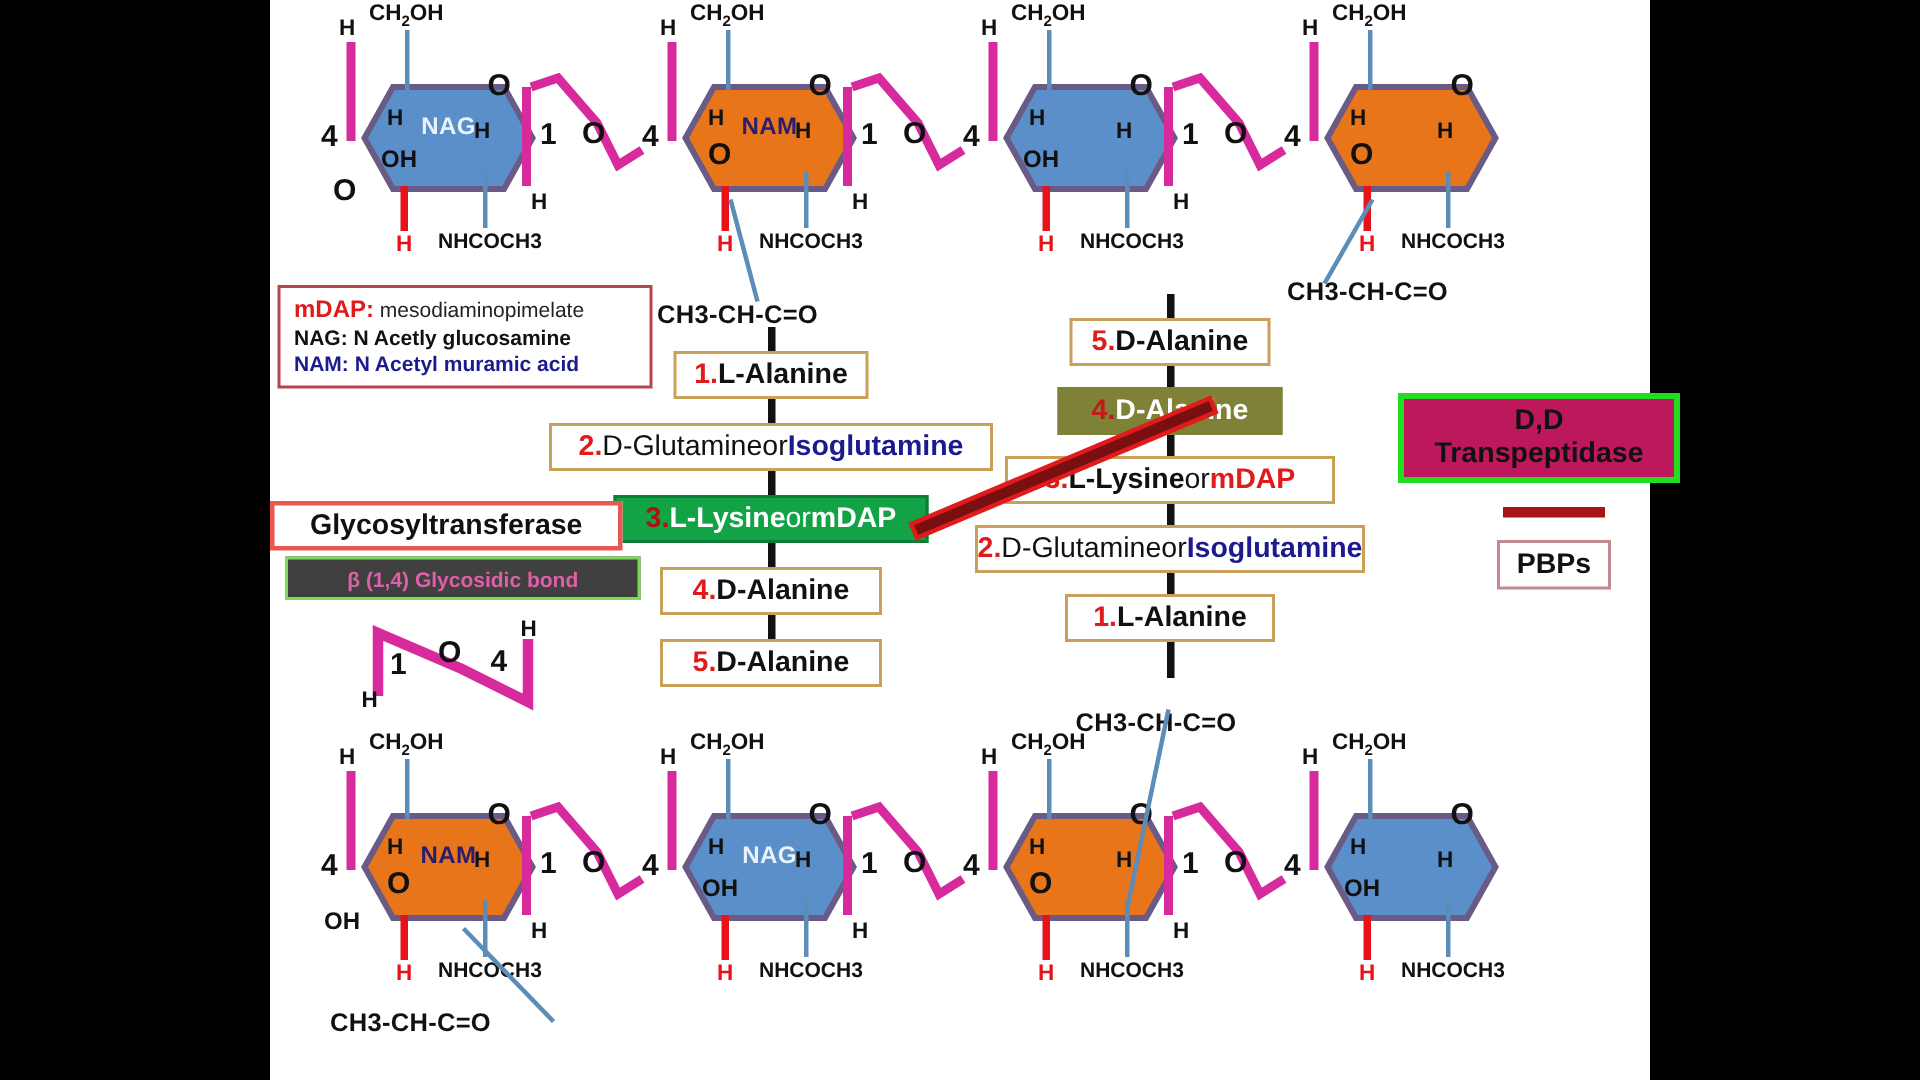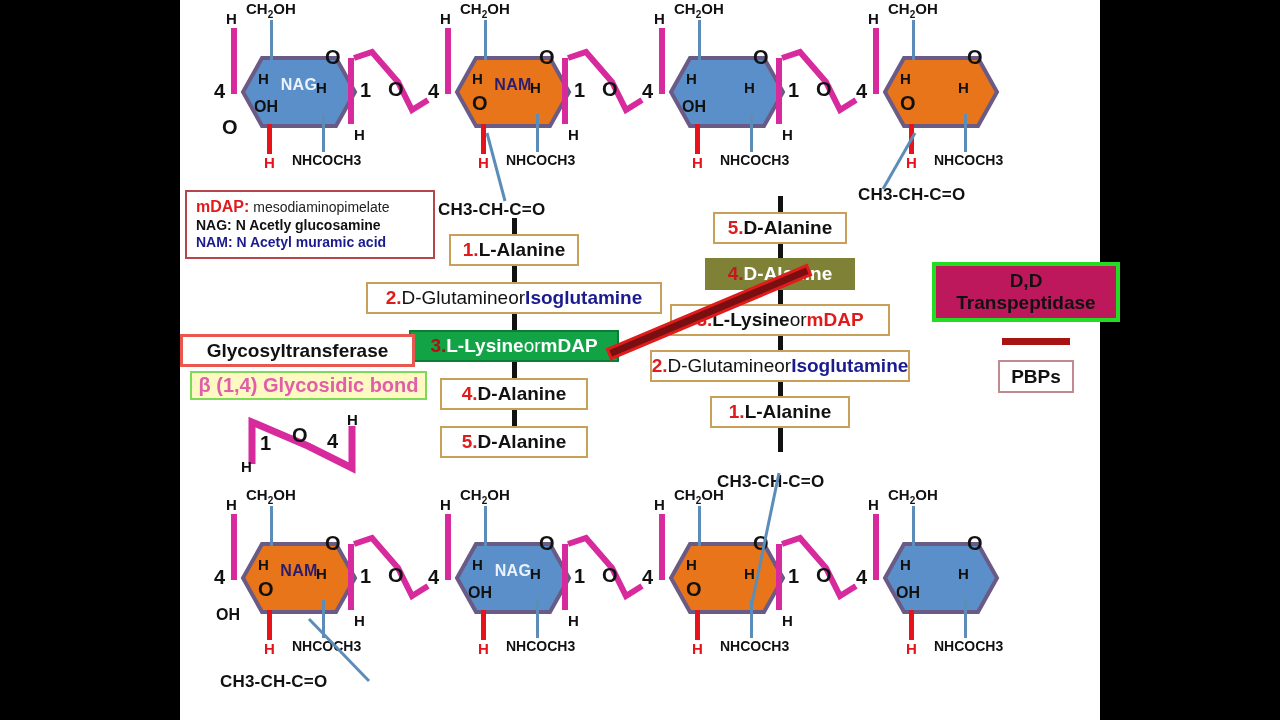--- a/index.html
+++ b/index.html
@@ -36,22 +36,22 @@
   .box-green .n{color:#b31010;}
   .box-olive{background:#7f8236;border:2px solid #7f8236;color:#fff;}
   .box-olive .n{color:#c21a1a;}
   .legendbox{position:absolute;box-sizing:border-box;background:#fff;border:2px solid #b5464a;padding:5px 9px 6px 9px;}
   .legendbox div{line-height:1.22;white-space:nowrap;}
   .lg1{font-size:14px;} .lg1 .k{color:#e01b1b;font-weight:bold;font-size:16px;} .lg1 .v{color:#222;}
   .lg2{font-size:14px;font-weight:bold;color:#111;}
   .lg3{font-size:14px;font-weight:bold;color:#1b1b8f;}
   .gt-box{position:absolute;box-sizing:border-box;background:#fff;border:3px solid #e8584f;
           display:flex;align-items:center;justify-content:center;font-size:19px;font-weight:bold;color:#111;white-space:nowrap;}
-  .gb-box{position:absolute;box-sizing:border-box;background:#fef9c3;border:2px solid #7ed957;
-          display:flex;align-items:center;justify-content:center;font-size:20px;font-weight:bold;color:#e05fa8;white-space:nowrap;}
+  .gb-box{position:absolute;box-sizing:border-box;background:#404040;border:2px solid #7ed957;
+          display:flex;align-items:center;justify-content:center;font-size:14px;font-weight:bold;color:#e05fa8;white-space:nowrap;}
   .dd-box{position:absolute;box-sizing:border-box;background:#be185d;border:4px solid #22dd22;
           display:flex;align-items:center;justify-content:center;text-align:center;font-size:19px;font-weight:bold;color:#111;line-height:1.15;}
   .pbp-box{position:absolute;box-sizing:border-box;background:#fff;border:2px solid #c08a90;
           display:flex;align-items:center;justify-content:center;font-size:19px;font-weight:bold;color:#111;}
   .pbp-bar{position:absolute;background:#a81414;}
   .bcw-box{position:absolute;box-sizing:border-box;background:#14e614;border:4px solid #e01b1b;
           display:flex;align-items:center;justify-content:center;font-size:21px;font-weight:bold;color:#111;white-space:nowrap;}
   .vdash{position:absolute;}
   .crosslink{position:absolute;}
 </style>

